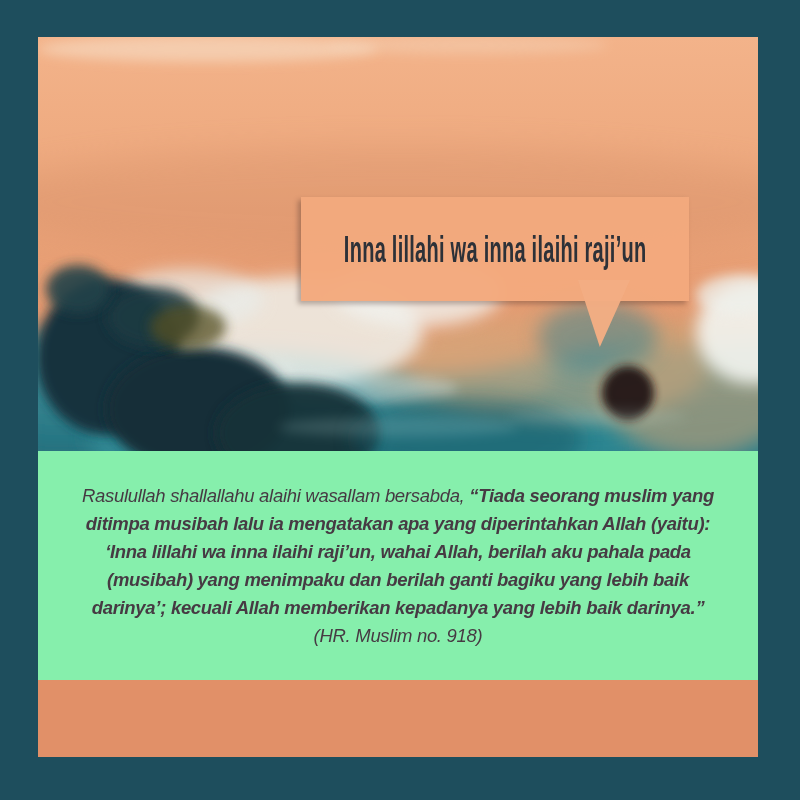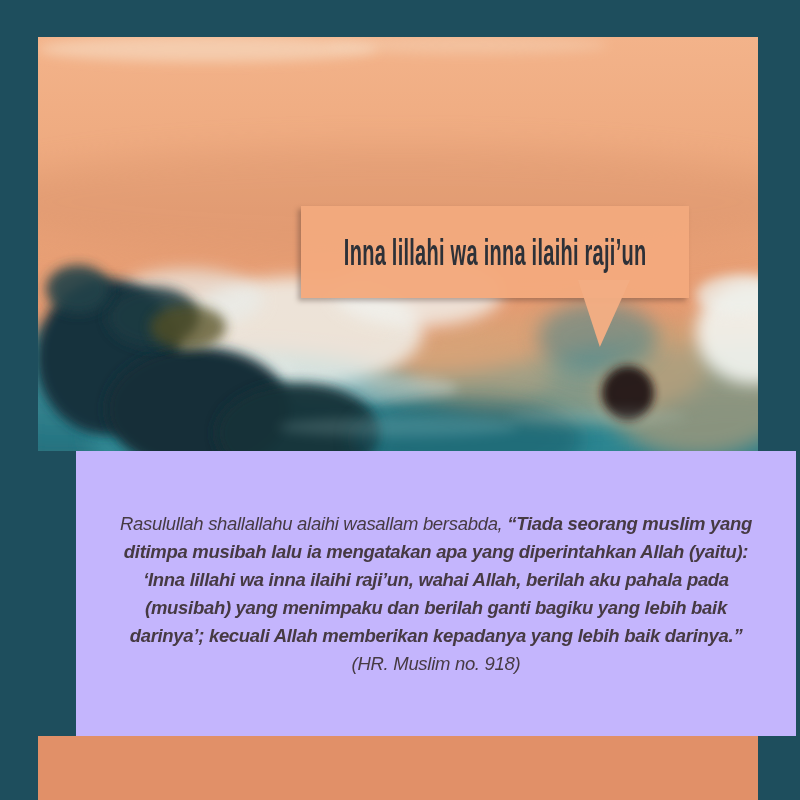--- a/index.html
+++ b/index.html
@@ -12,41 +12,41 @@
     position:absolute;left:38px;top:37px;width:720px;height:720px;
   }
   
   .photo{
     position:relative;width:720px;height:414px;overflow:hidden;
     background:#eda87d;
   }
   .photo svg{display:block;width:720px;height:414px;}
   
   .bubble{
-    position:absolute;left:263px;top:169px;width:388px;height:92px;
+    position:absolute;left:263px;top:160px;width:388px;height:104px;
     background:rgba(243,169,125,.97);
     box-shadow:-3px 3px 5px rgba(70,45,40,.35);
     display:flex;align-items:center;justify-content:center;
     z-index:3;
   }
   .bubble-text{
     font-weight:700;font-size:37px;line-height:1;
     color:#2d3138;white-space:nowrap;letter-spacing:.5px;
     transform:scaleX(.54);transform-origin:center;
   }
   .bubble-tail{
     position:absolute;left:540px;top:243px;width:52px;height:67px;
     background:rgba(243,173,131,.97);
     clip-path:polygon(0 0,100% 0,42% 100%);
     z-index:3;
   }
   
   .quote-box{
-    width:720px;height:285px;background:#c4b5fd;
-    display:flex;align-items:center;justify-content:center;margin-left:38px;
+    width:720px;height:229px;background:#86efac;
+    display:flex;align-items:center;justify-content:center;
   }
   .quote-text{
     margin:0;max-width:648px;text-align:center;
     font-style:italic;font-size:18.5px;line-height:28px;
     letter-spacing:-.3px;color:#463a43;
   }
   .q-bold{font-weight:700;}
   
   .footer-strip{width:720px;height:77px;background:#e19068;}
 </style>

